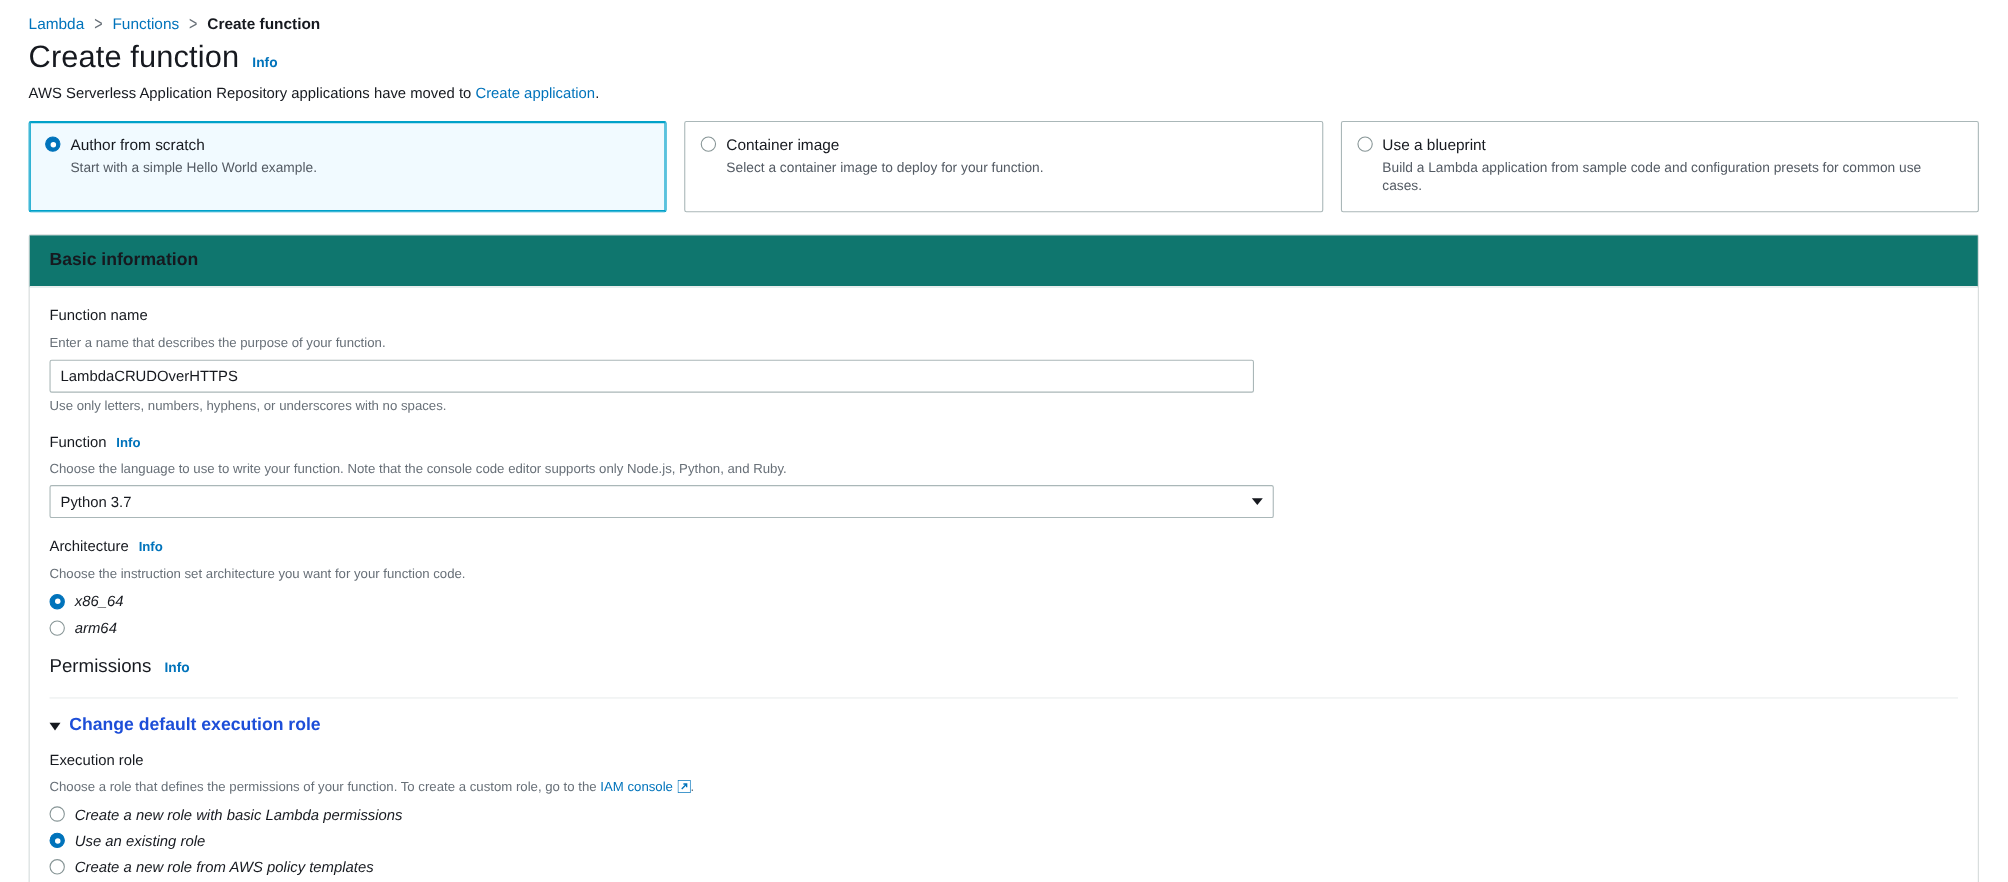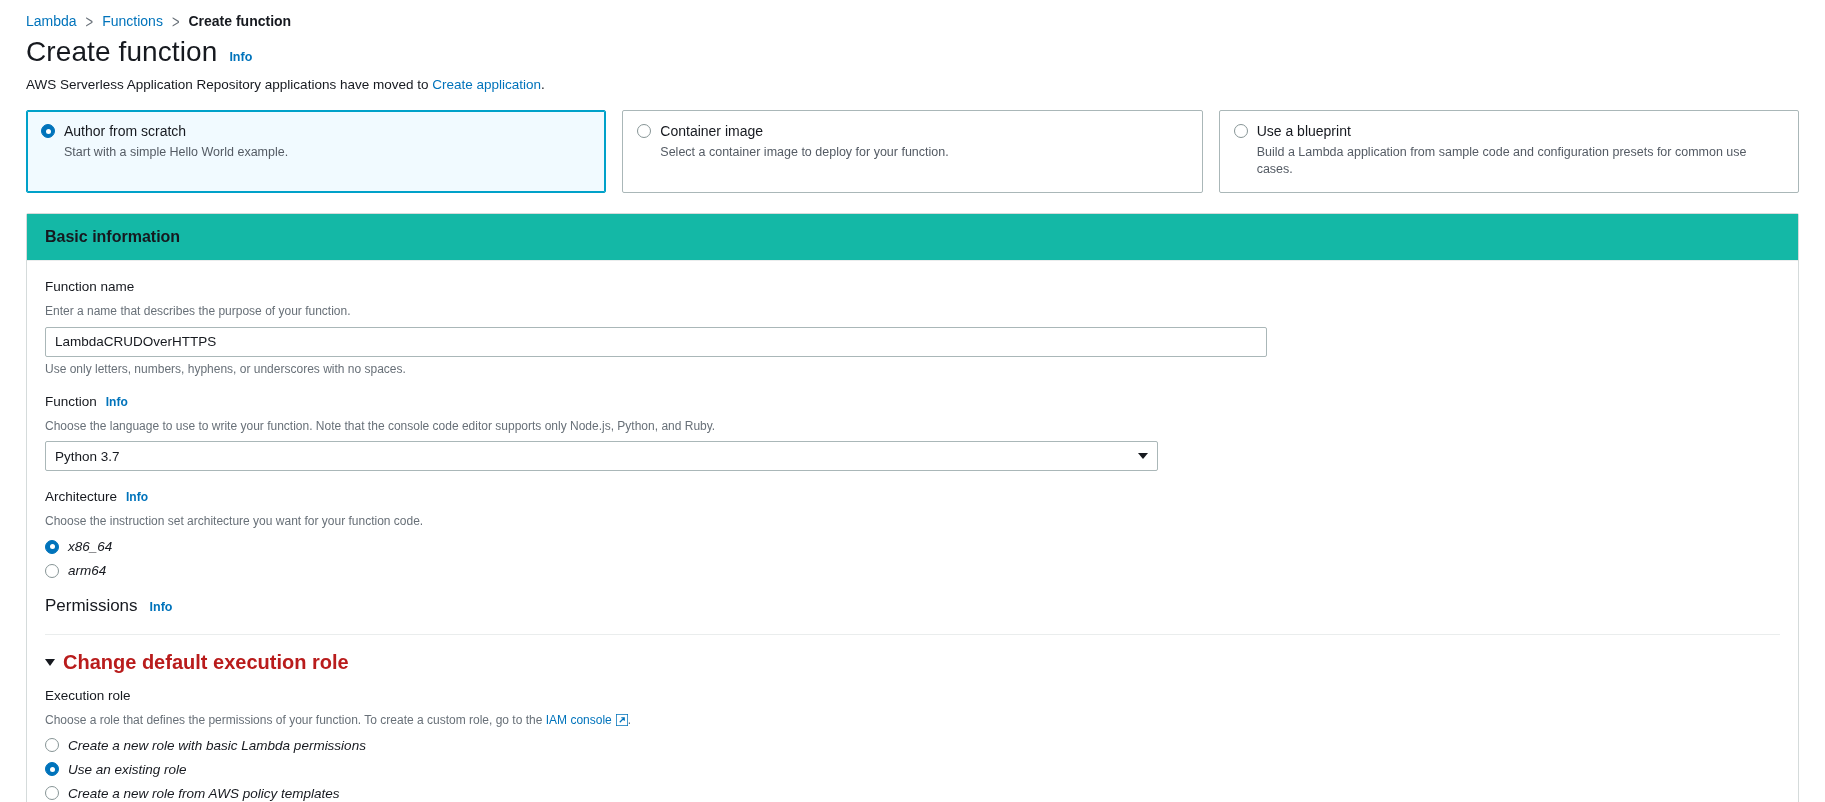--- a/index.html
+++ b/index.html
@@ -79,40 +79,40 @@
   }
 
   
   .panel {
     margin: 20px 26px 0 26px;
     border: 1px solid #d5dbdb;
     border-radius: 2px;
     background: #ffffff;
   }
   .panel-header {
-    background: #14b8a6;
+    background: #0f766e;
     border-bottom: 1px solid #eaeded;
     padding: 14px 18px;
     font-size: 16px;
     font-weight: 700;
     color: #16191f;
   }
   .panel-body { padding: 18px 18px 10px 18px; }
 
   
   .field { margin-bottom: 18px; }
   .field-label { font-size: 13.5px; color: #16191f; display: flex; align-items: baseline; }
   .field-label .info-link { font-size: 12px; margin-left: 9px; }
   .field-hint { font-size: 12px; color: #687078; margin-top: 9px; line-height: 1.4; }
   .field-hint a { color: #0073bb; text-decoration: none; }
   .field-note { font-size: 12px; color: #687078; margin-top: 5px; }
 
   .text-input {
     margin-top: 7px;
-    width: 1222px; max-width: 100%;
+    width: 1095px; max-width: 100%;
     height: 30px;
     border: 1px solid #aab7b8;
     border-radius: 2px;
     background: #fff;
     font-family: "Liberation Sans", sans-serif;
     font-size: 13.5px;
     color: #16191f;
     padding: 0 9px;
     outline: none;
   }
@@ -155,21 +155,21 @@
     display: flex; align-items: center; gap: 8px;
     margin: 16px 0 4px 0;
     cursor: pointer;
   }
   .expander-arrow {
     width: 0; height: 0;
     border-left: 5px solid transparent;
     border-right: 5px solid transparent;
     border-top: 7px solid #16191f;
   }
-  .expander-label { font-size: 20px; font-weight: 700; color: #b91c1c; }
+  .expander-label { font-size: 16px; font-weight: 700; color: #1d4ed8; }
 
   
   .ext-icon {
     display: inline-block; vertical-align: -2px;
     margin-left: 4px; width: 12px; height: 12px;
   }
 </style>
 </head>
 <body>
 

